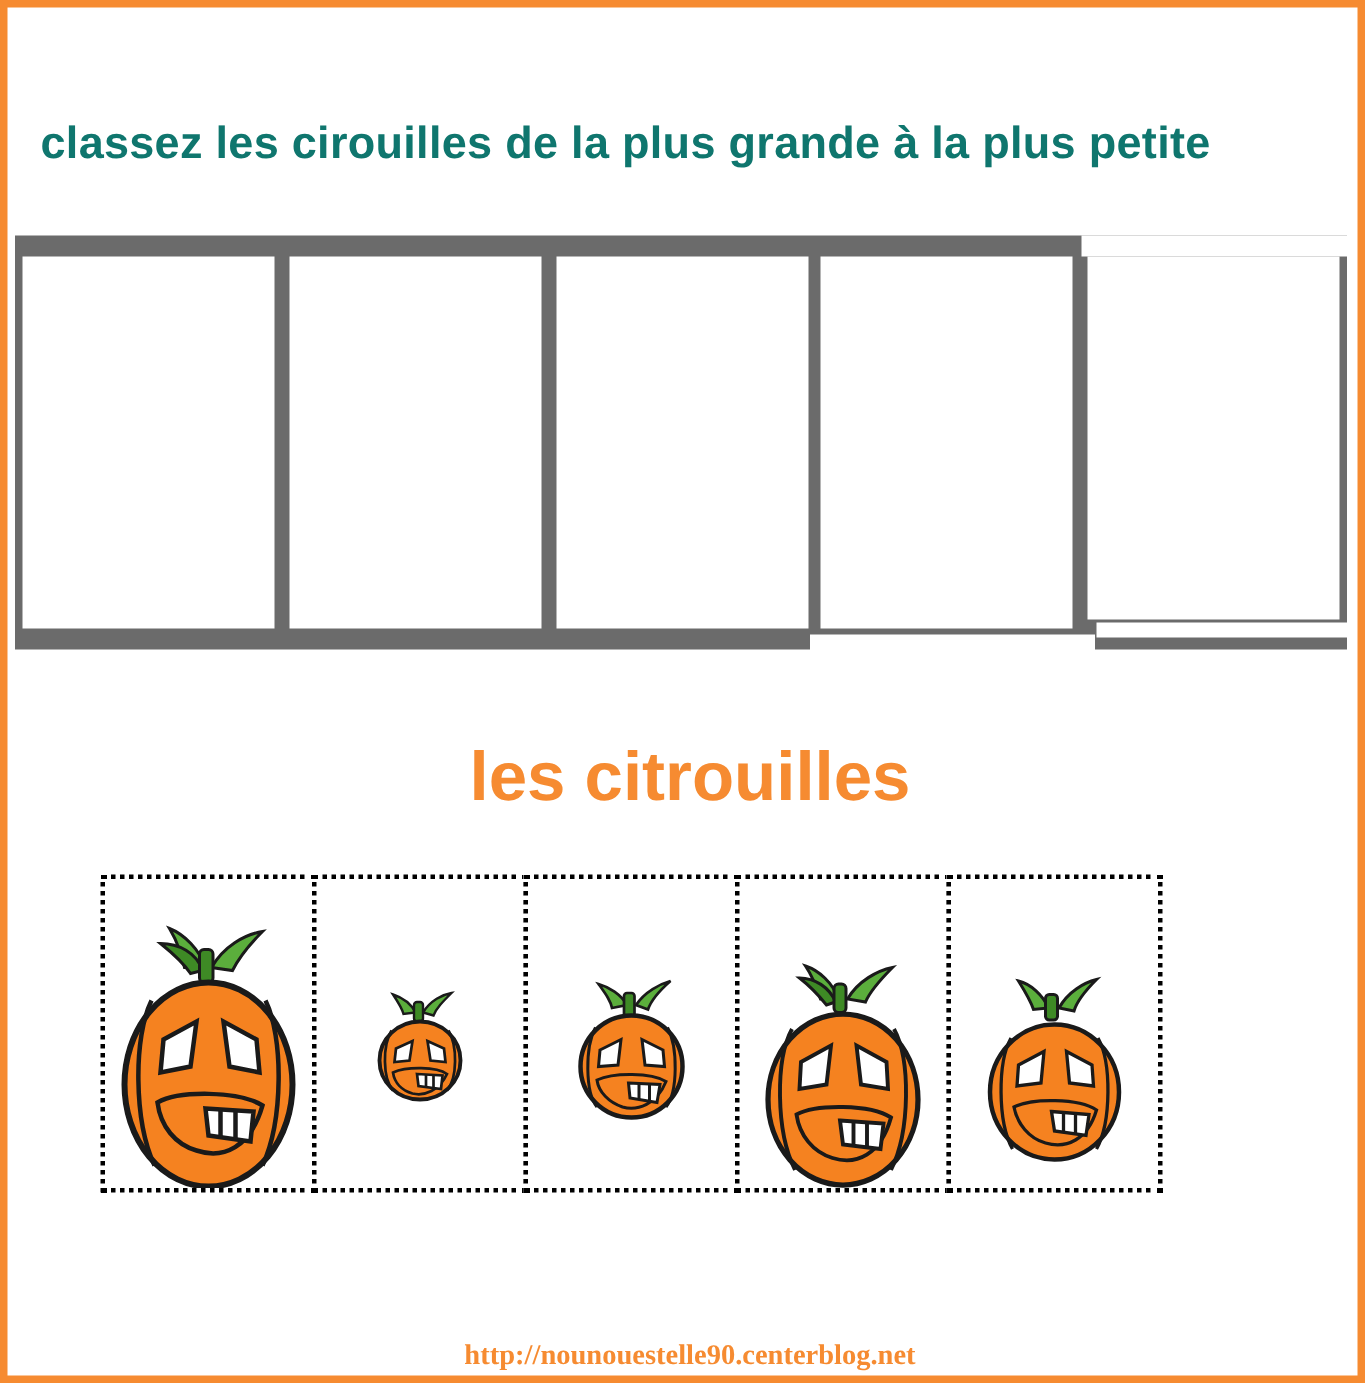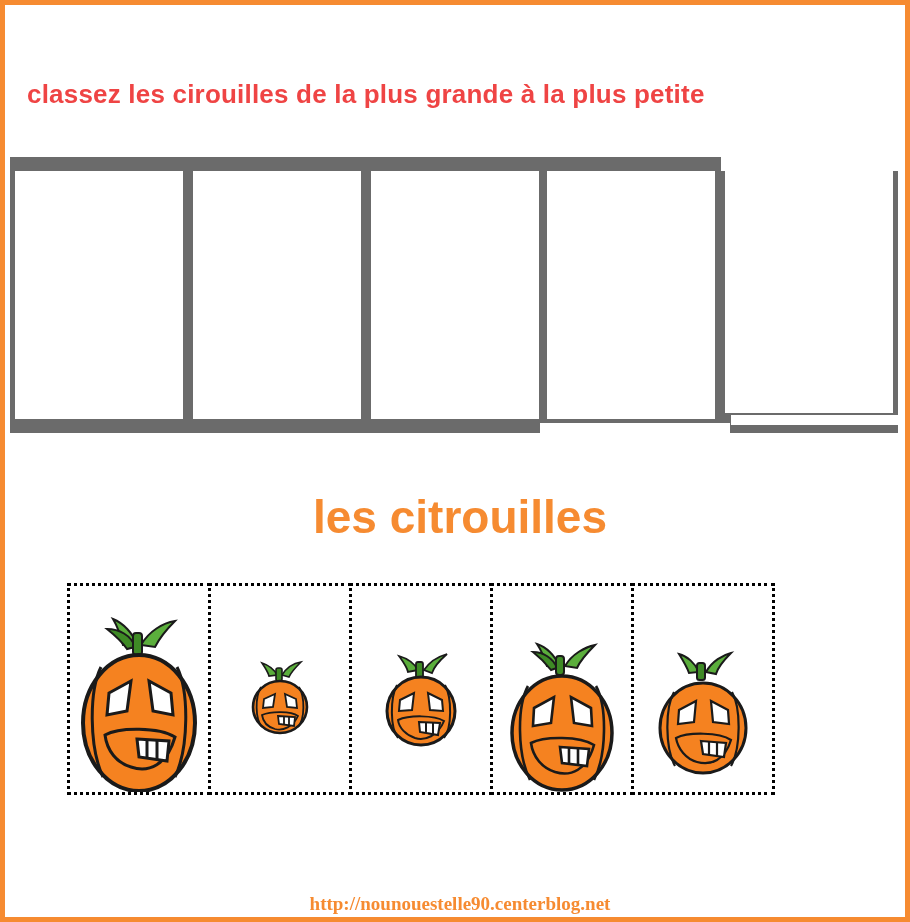--- a/index.html
+++ b/index.html
@@ -19,23 +19,23 @@
     height: 922px;
     box-sizing: border-box;
     border: 5px solid #F68B31;
     background: #ffffff;
   }
   
   .instruction {
     position: absolute;
     left: 22px;
     top: 74px;
-    font-size: 26px;
+    font-size: 30px;
     font-weight: bold;
-    color: #ef4444;
+    color: #0f766e;
     letter-spacing: 0.2px;
     white-space: nowrap;
   }
   
   .grey-strip {
     position: absolute;
     left: 5px;
     top: 152px;
     width: 888px;
     height: 276px;

